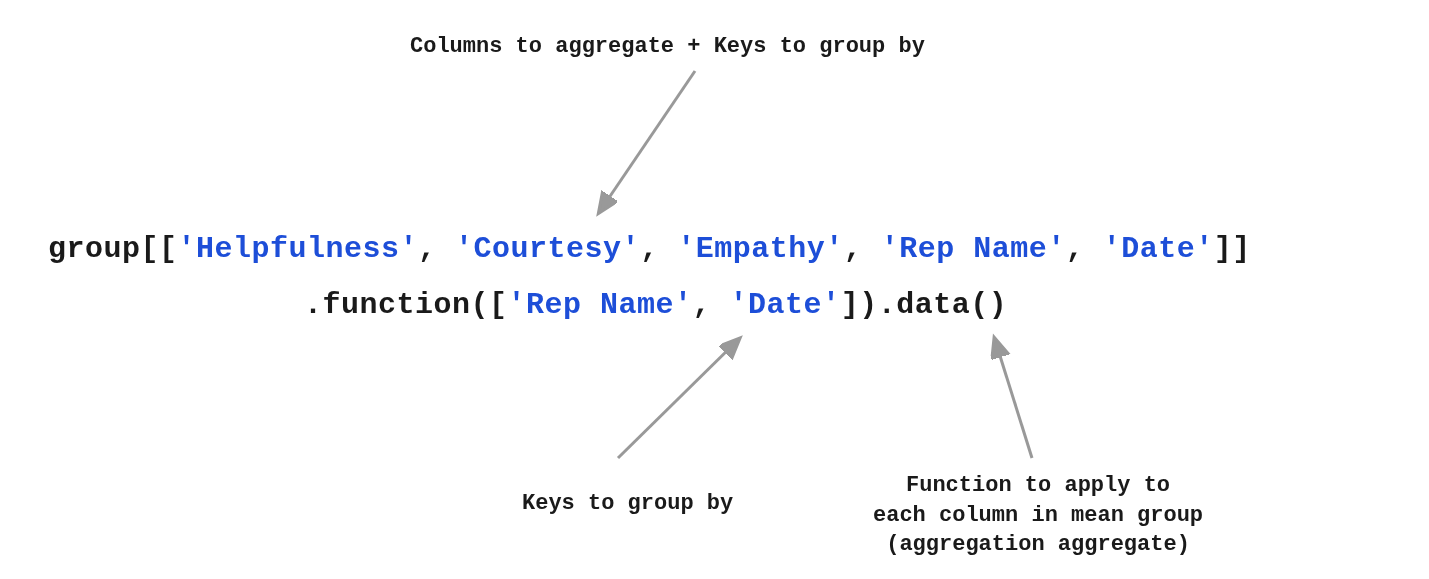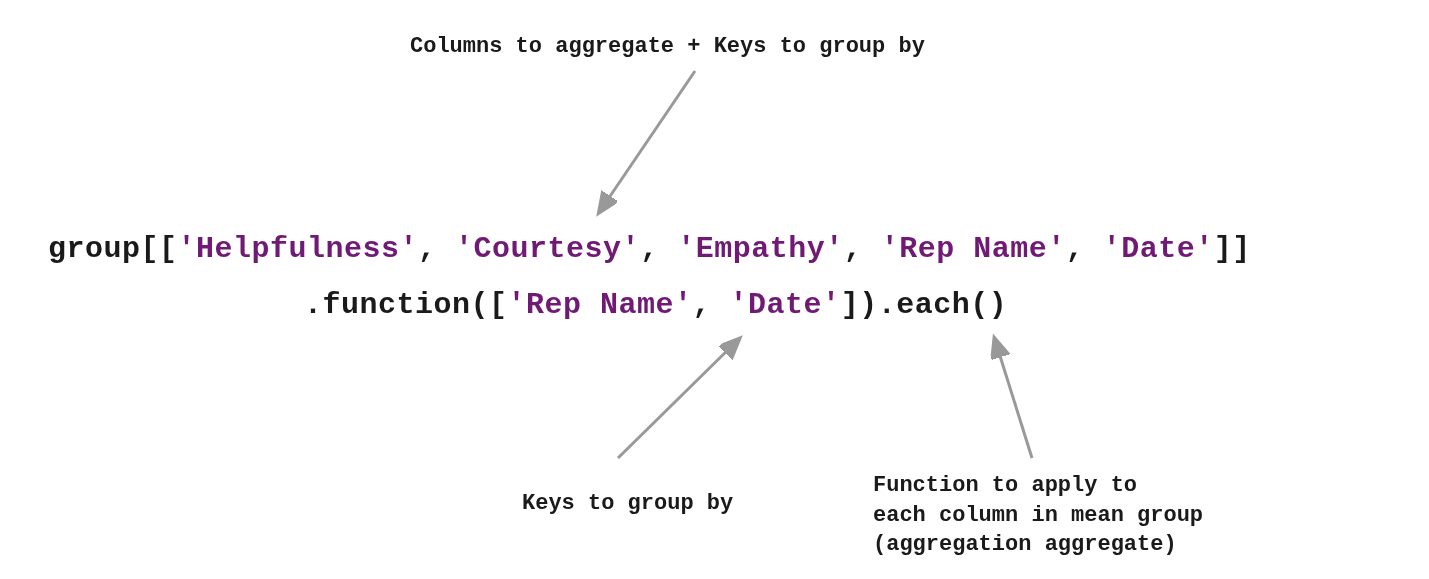--- a/index.html
+++ b/index.html
@@ -10,35 +10,36 @@
       position: relative;
       font-family: 'Menlo', 'Consolas', 'Courier New', monospace;
       overflow: hidden;
     }
     .annotation {
       position: absolute;
       font-family: 'Menlo', 'Consolas', 'Courier New', monospace;
       font-weight: bold;
       font-size: 22px;
       color: #1a1a1a;
+      text-align: center;
       line-height: 1.35;
       white-space: nowrap;
     }
     .code-block {
       position: absolute;
       font-family: 'Menlo', 'Consolas', 'Courier New', monospace;
       font-weight: bold;
       font-size: 30px;
       color: #1a1a1a;
       white-space: nowrap;
       letter-spacing: 0.5px;
     }
     .code-line1 { top: 232px; left: 48px; }
     .code-line2 { top: 288px; left: 304px; }
-    .str { color: #701a75; }
+    .str { color: #1d4ed8; }
     .arrow {
       position: absolute;
       stroke: #999999;
       fill: #999999;
     }
   </style>
 </head>
 <body>
 
 <div class="annotation" style="top:32px; left:410px;">Columns to aggregate + Keys to group by</div>
@@ -49,21 +50,21 @@
   <span>Function to apply to</span><br>
   <span>each column in mean group</span><br>
   <span>(aggregation aggregate)</span>
 </div>
 
 <div class="code-block code-line1">
   <span>group[[</span><span class="str">'Helpfulness'</span><span>, </span><span class="str">'Courtesy'</span><span>, </span><span class="str">'Empathy'</span><span>, </span><span class="str">'Rep Name'</span><span>, </span><span class="str">'Date'</span><span>]]</span>
 </div>
 
 <div class="code-block code-line2">
-  <span>.function([</span><span class="str">'Rep Name'</span><span>, </span><span class="str">'Date'</span><span>]).each()</span>
+  <span>.function([</span><span class="str">'Rep Name'</span><span>, </span><span class="str">'Date'</span><span>]).data()</span>
 </div>
 
 <svg class="arrow" style="top:63px; left:580px;" width="140" height="160">
   <defs>
     <marker id="ah1" markerWidth="10" markerHeight="10" refX="6" refY="3" orient="auto">
       <path d="M0,0 L7,3 L0,6 Z" fill="#999999"></path>
     </marker>
   </defs>
   <line x1="115" y1="8" x2="20" y2="148" stroke="#999999" stroke-width="3" marker-end="url(#ah1)"></line>
 </svg>

